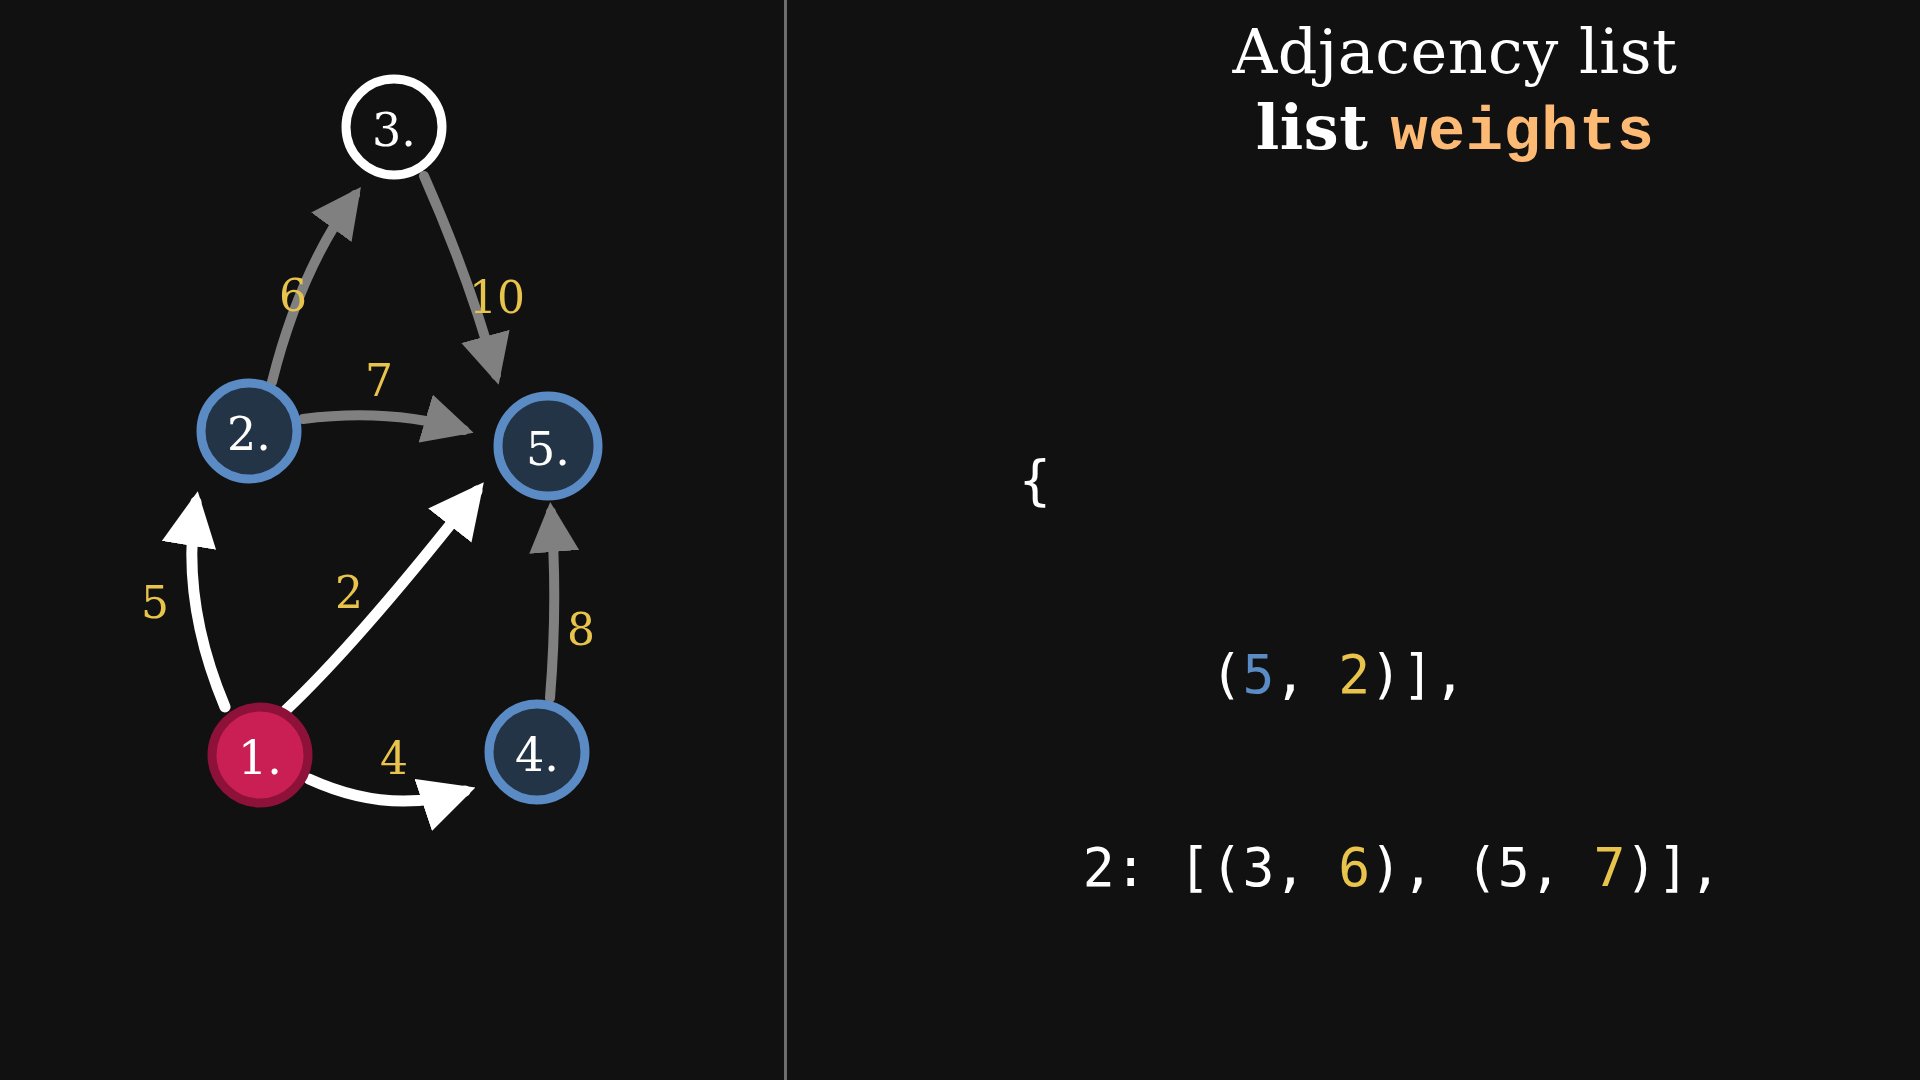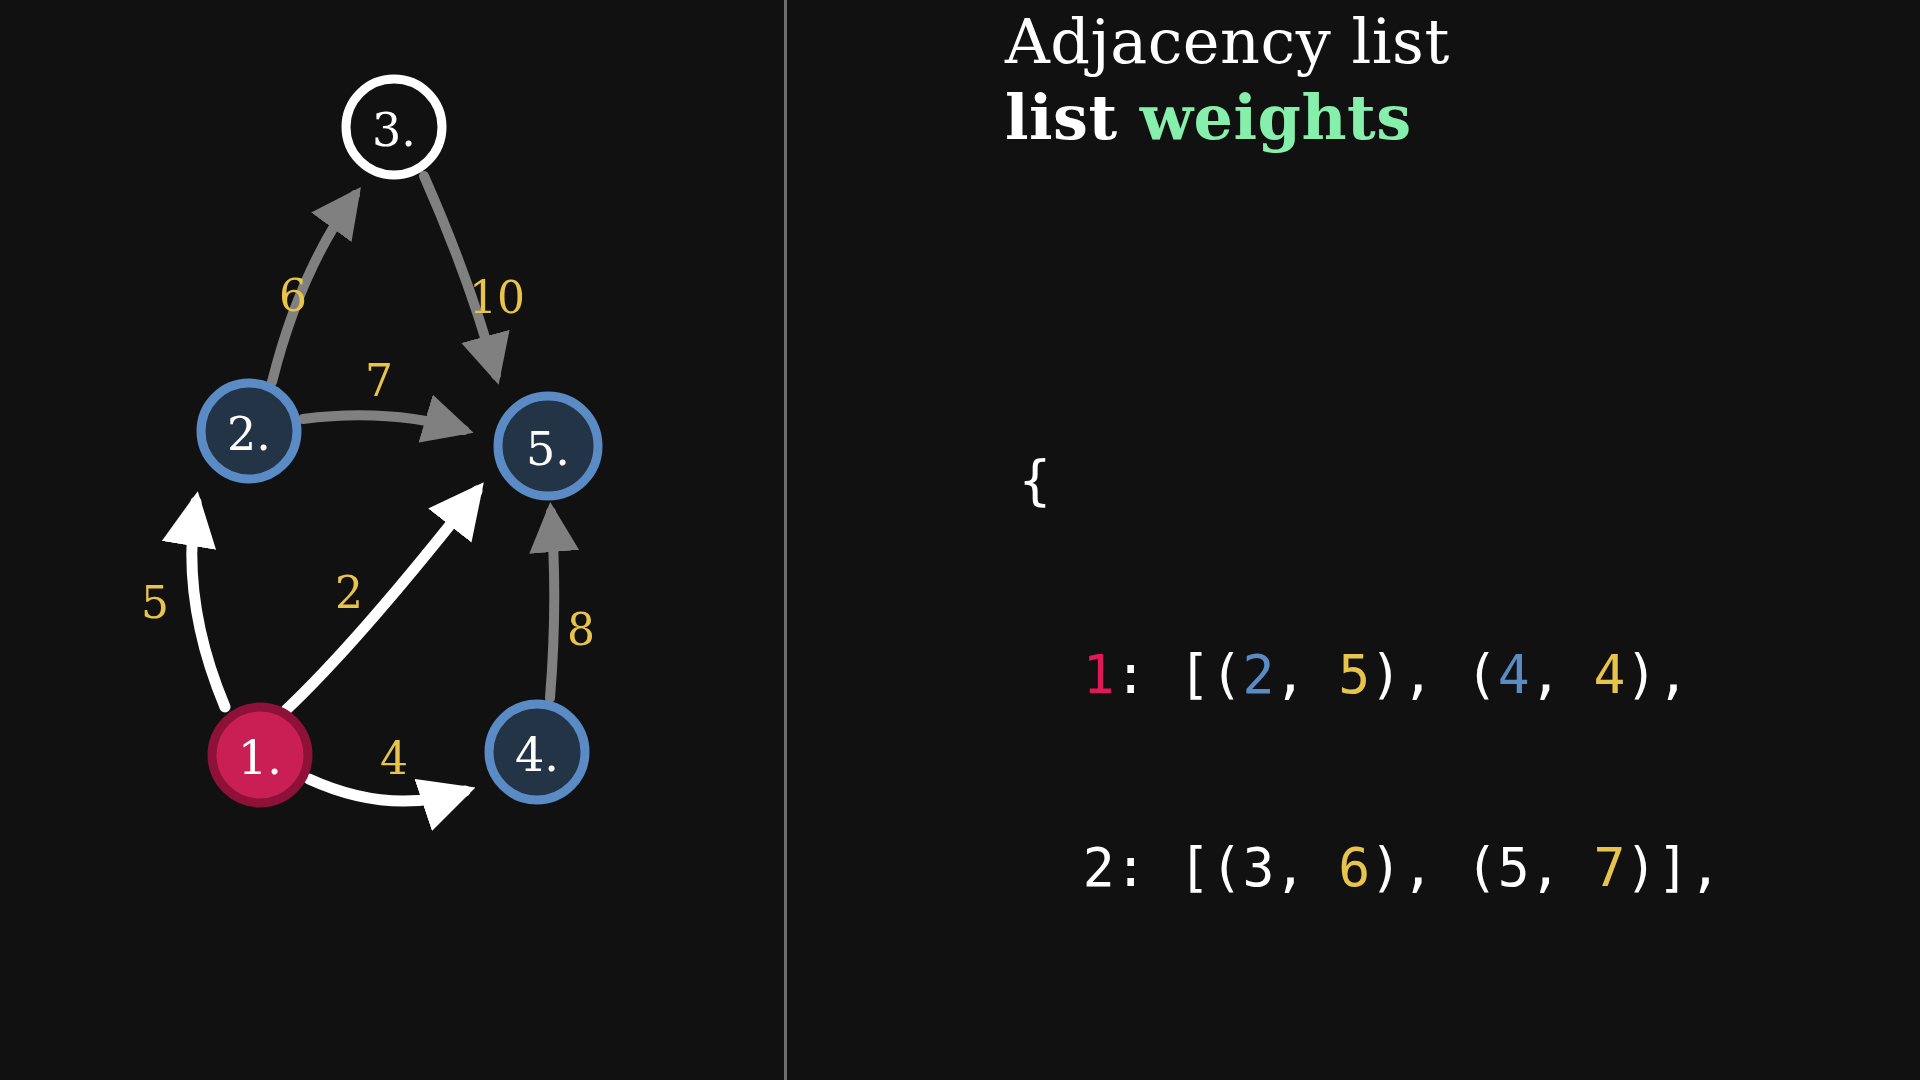--- a/index.html
+++ b/index.html
@@ -21,28 +21,29 @@
   }
   .edge-weight{
     font-family:"DejaVu Serif","Liberation Serif",serif;
     text-anchor:middle;
     dominant-baseline:central;
   }
 
   
   #info-panel{position:absolute;left:1005px;top:0;width:915px;height:1080px;}
   .title-block{
-    position:absolute;left:0;top:6px;width:900px;
+    position:absolute;left:0;top:16px;width:900px;
     font-family:"DejaVu Serif","Liberation Serif",serif;
     color:#ffffff;
     line-height:1.16;
+    text-align:center;
   }
   .title-line1{font-size:62px;font-weight:400;letter-spacing:0.5px;}
   .title-line2{font-size:62px;font-weight:700;letter-spacing:0.5px;margin-top:4px;}
-  .title-accent{color:#86efac;}
+  .title-accent{color:#fdba74;font-family:Liberation Mono, monospace;}
 
   .code-block{
     position:absolute;left:14px;top:320px;width:890px;
     font-family:"DejaVu Sans Mono","Liberation Mono",monospace;
     font-size:53px;
     line-height:1.22;
     color:#ffffff;
     white-space:pre;
     letter-spacing:0px;
   }
@@ -129,21 +130,21 @@
 
   <div id="info-panel">
 
     <div class="title-block">
       <div class="title-line1">Adjacency list</div>
       <div class="title-line2"><span>list </span><span class="title-accent">weights</span></div>
     </div>
 
     <div class="code-block">
       <span class="code-line">{</span>
-      <span class="code-line"><span class="tok-plain">  </span><span class="tok-key-hl">1</span><span class="tok-plain">: [(</span><span class="tok-node">2</span><span class="tok-plain">, </span><span class="tok-weight">5</span><span class="tok-plain">), (</span><span class="tok-node">4</span><span class="tok-plain">, </span><span class="tok-weight">4</span><span class="tok-plain">),</span></span>
+      <span class="code-line"><span class="tok-plain">      </span><span class="tok-plain">(</span><span class="tok-node">5</span><span class="tok-plain">, </span><span class="tok-weight">2</span><span class="tok-plain">)],</span></span>
       <span class="code-line"><span class="tok-plain">  </span><span class="tok-plain">2</span><span class="tok-plain">: [(3, </span><span class="tok-weight">6</span><span class="tok-plain">), (5, </span><span class="tok-weight">7</span><span class="tok-plain">)],</span></span>
       
       
       
       
     </div>
 
   </div>
 </div>
 

